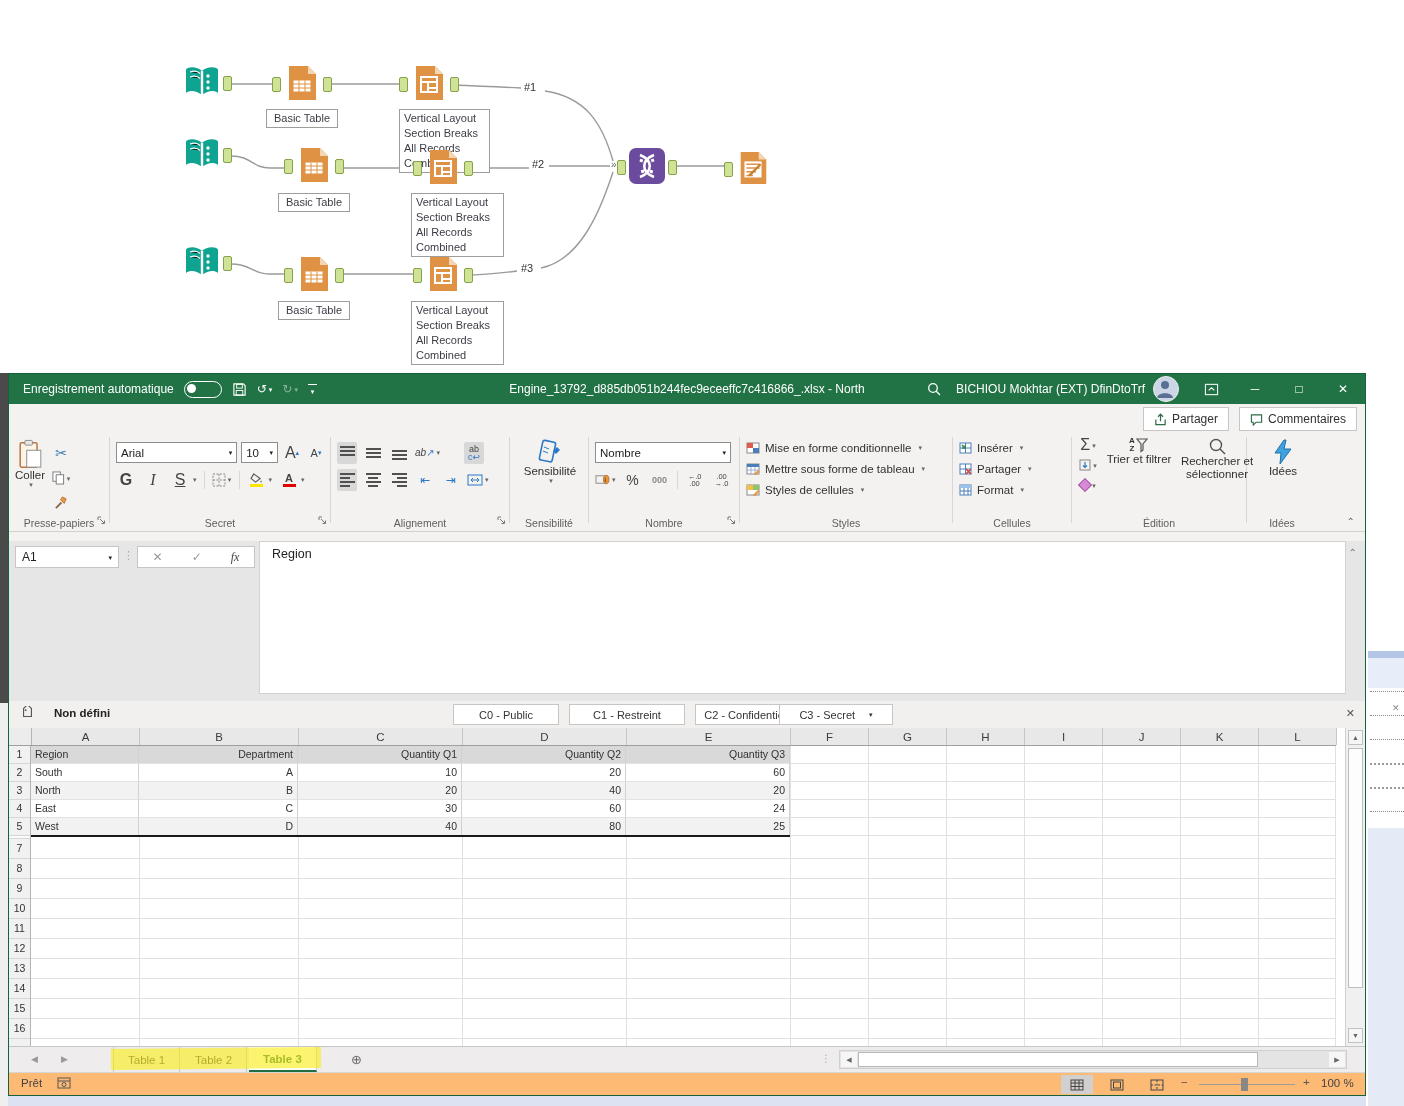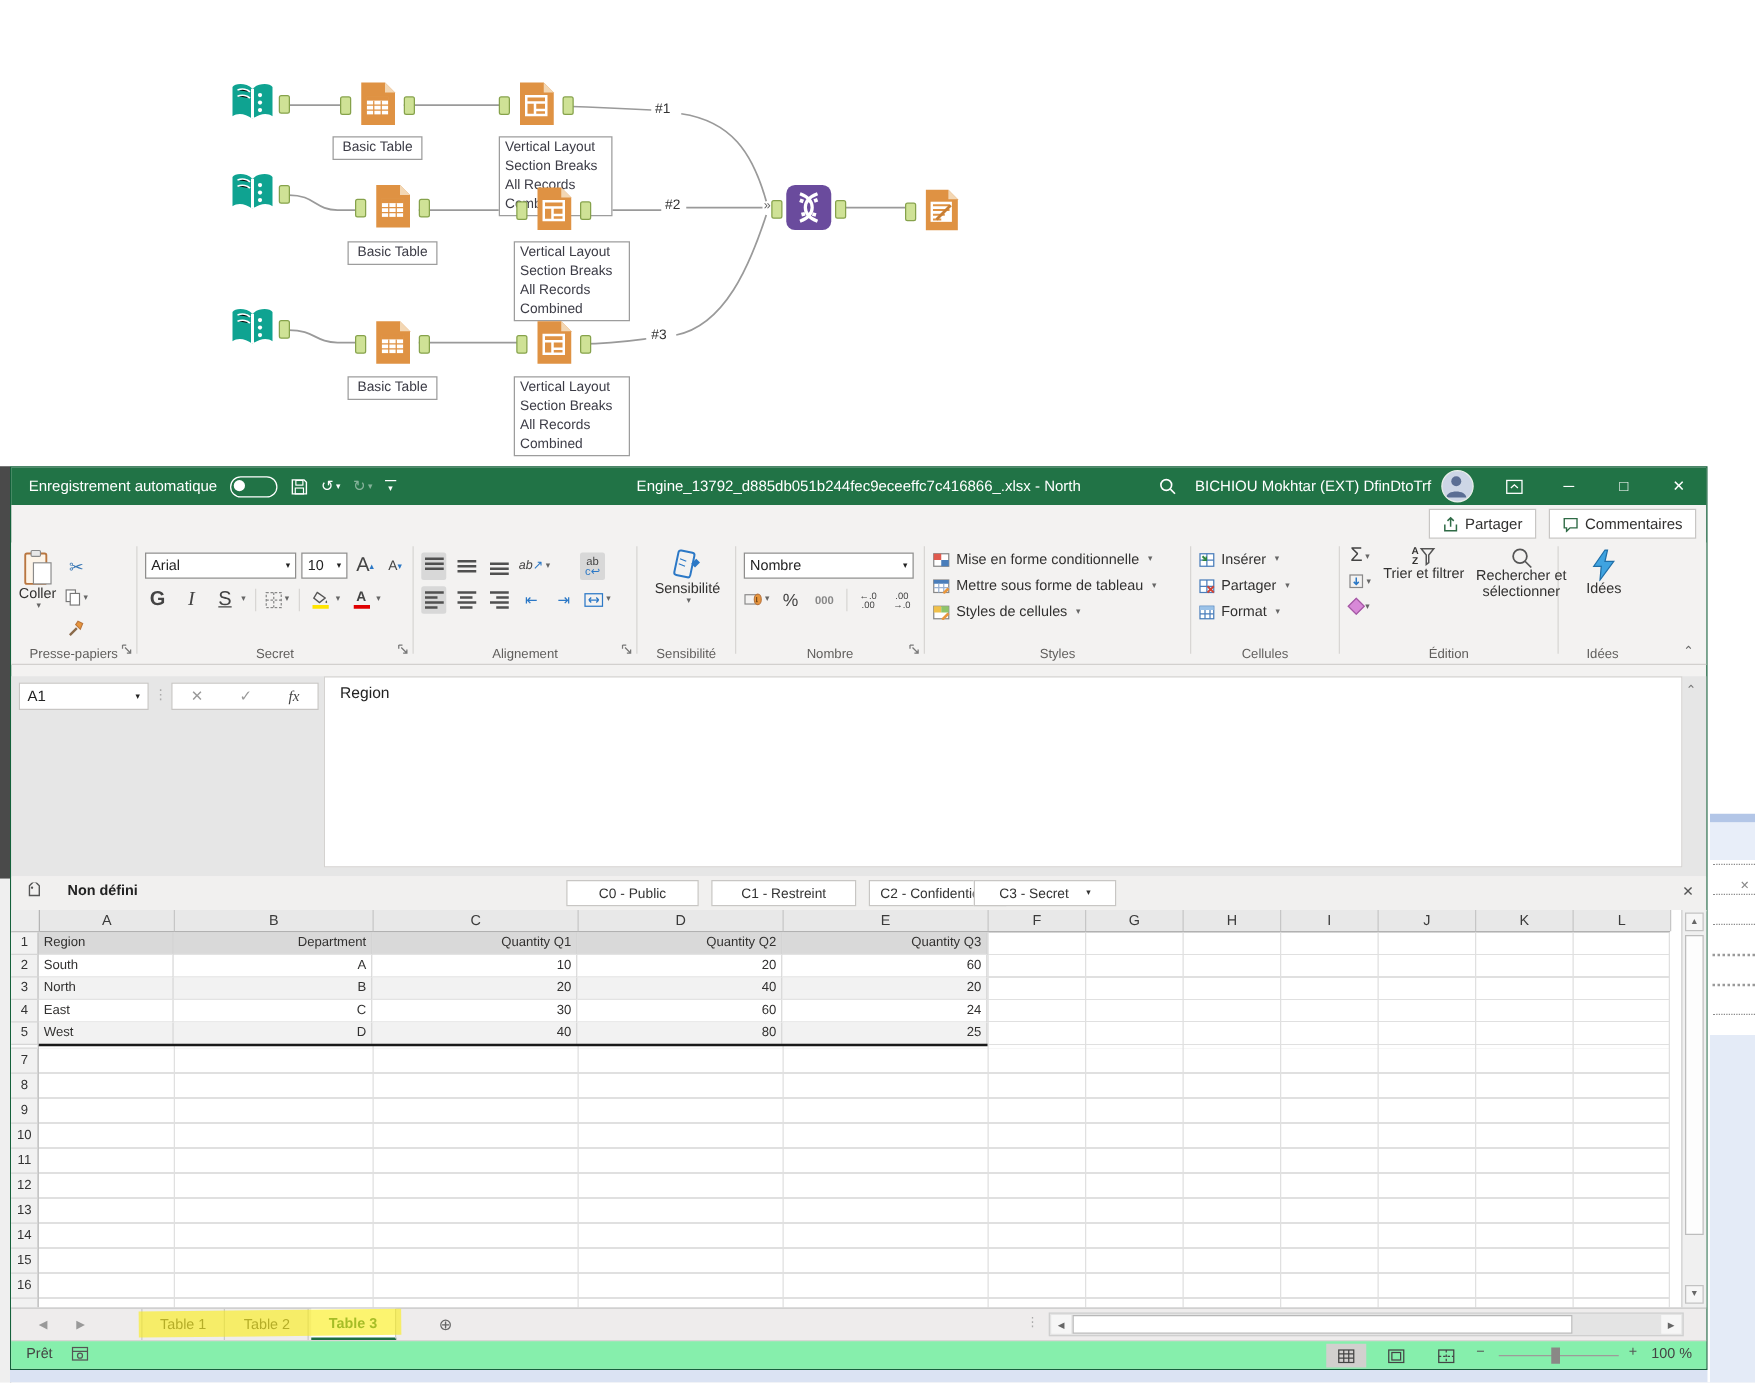--- a/index.html
+++ b/index.html
@@ -150,21 +150,21 @@
             color:#666;font-size:13px;display:flex;align-items:center;justify-content:center;}
   #hl-marker{position:absolute;left:102px;top:1px;width:210px;height:21px;background:rgba(250,238,23,.62);
              transform:rotate(-.6deg);z-index:5;pointer-events:none;}
   #hsdots{position:absolute;left:812px;top:6px;color:#aaa;font-size:10px;letter-spacing:1px;}
   #hscroll{position:absolute;left:830px;top:3px;width:508px;height:19px;background:#e4e4e4;border:1px solid #cfcfcf;box-sizing:border-box;}
   #hs-left{position:absolute;left:1px;top:1px;width:16px;height:15px;background:#f6f6f6;display:flex;align-items:center;justify-content:center;font-size:7px;color:#666;}
   #hs-right{position:absolute;right:1px;top:1px;width:16px;height:15px;background:#f6f6f6;display:flex;align-items:center;justify-content:center;font-size:7px;color:#666;}
   #hthumb{position:absolute;left:18px;top:1px;width:400px;height:15px;background:#fff;border:1px solid #b8b8b8;box-sizing:border-box;}
 
   
-  #statusbar{position:absolute;left:0;top:698px;width:100%;height:23px;background:#86efac;
+  #statusbar{position:absolute;left:0;top:698px;width:100%;height:23px;background:#fdba74;
              border-top:1px solid #d8d6d4;box-sizing:border-box;font-size:11.5px;color:#444;}
   #sb-ready{position:absolute;left:12px;top:4px;}
   #sb-macro{position:absolute;left:48px;top:4px;}
   .viewbtn{position:absolute;top:2px;width:32px;height:19px;display:flex;align-items:center;justify-content:center;}
   #zoom-minus{position:absolute;left:1172px;top:3px;color:#555;}
   #zoom-track{position:absolute;left:1190px;top:11px;width:96px;height:1px;background:#9d9b99;}
   #zoom-thumb{position:absolute;left:1232px;top:5px;width:7px;height:13px;background:#8a8886;}
   #zoom-plus{position:absolute;left:1294px;top:3px;color:#555;}
   #zoom-pct{position:absolute;left:1312px;top:4px;}
 </style>

